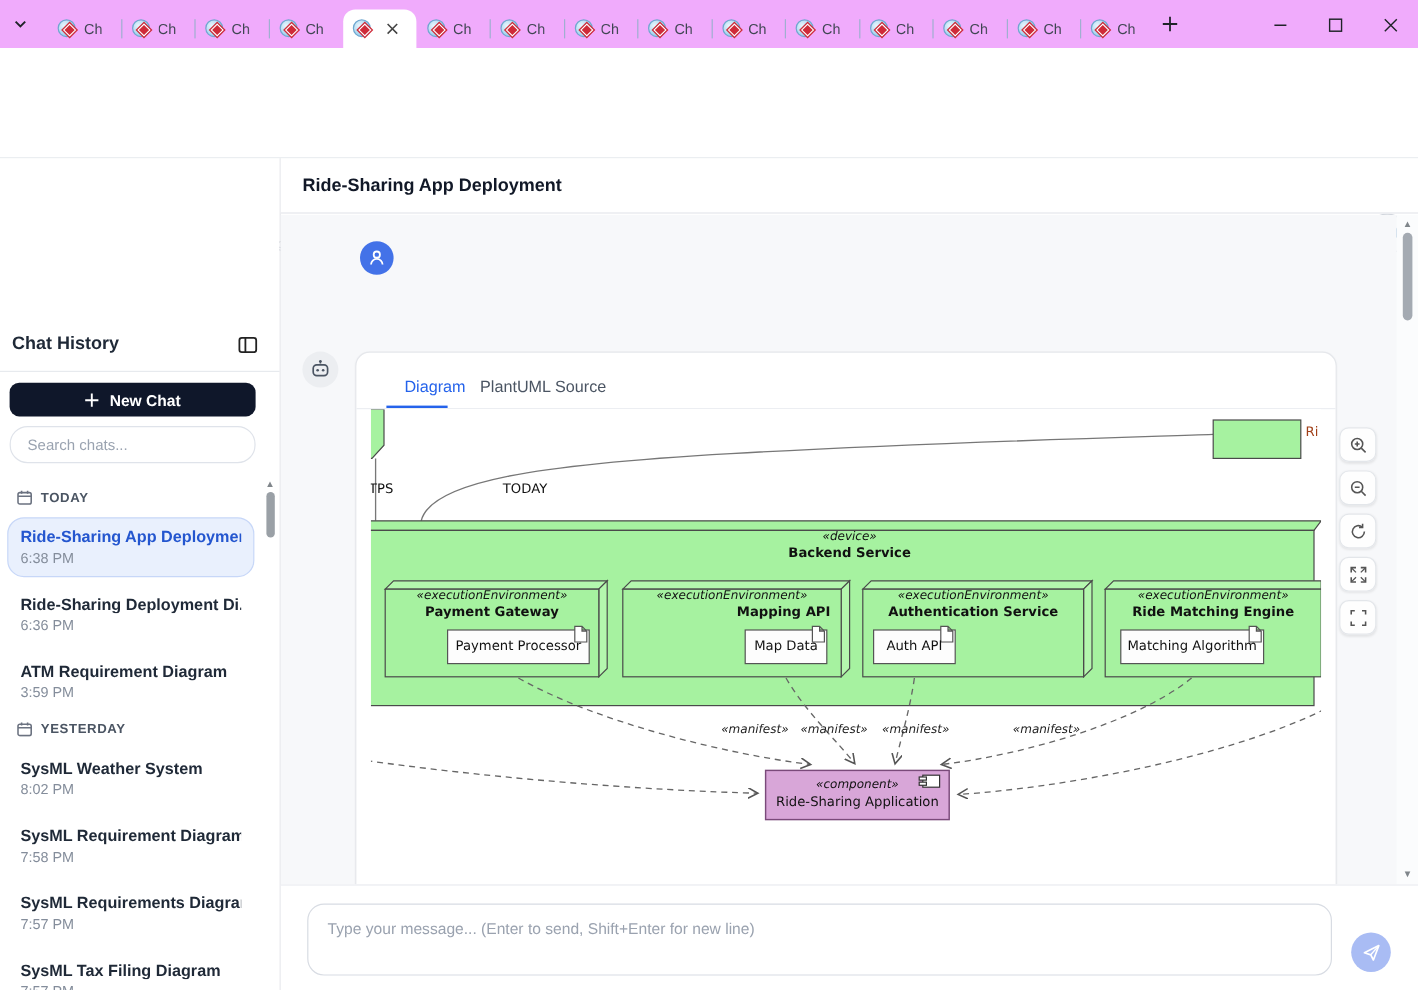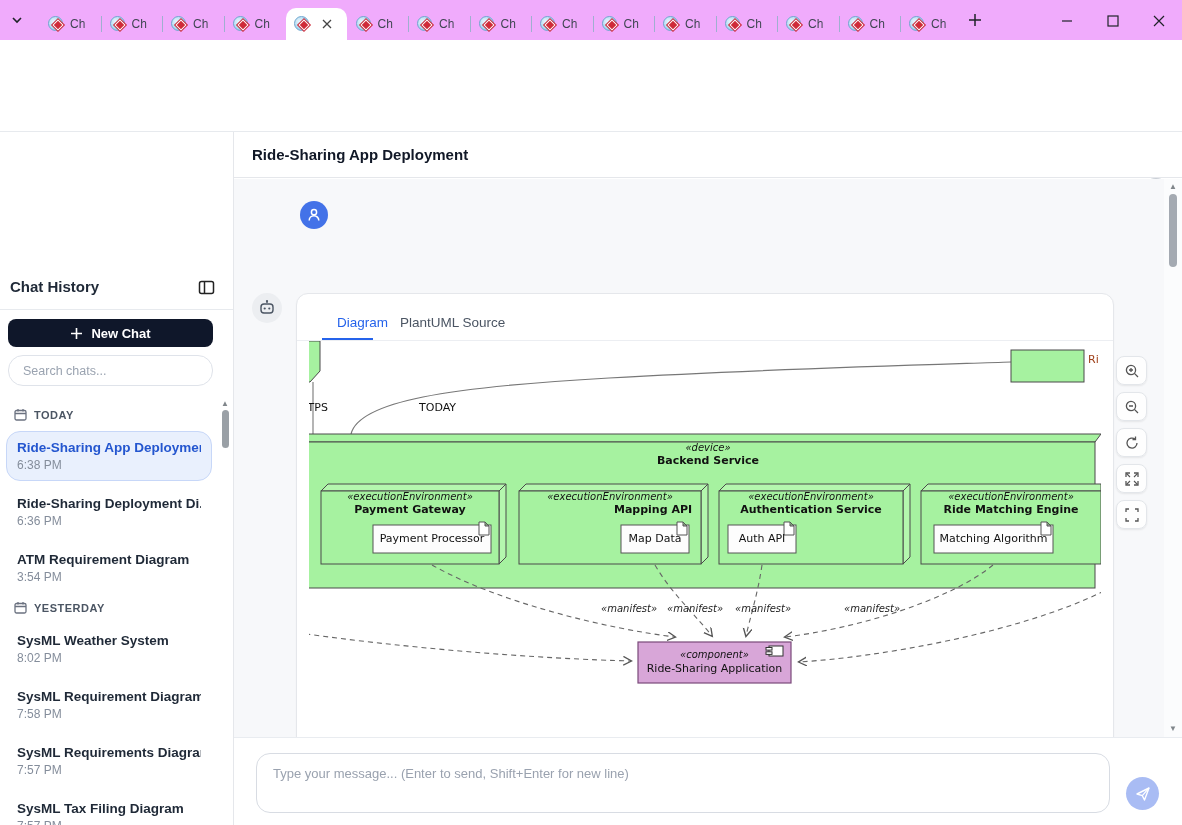--- a/index.html
+++ b/index.html
@@ -379,21 +379,21 @@
       <div class="chat-item sel">
         <div class="ci-title">Ride-Sharing App Deployment</div>
         <div class="ci-time">6:38 PM</div>
       </div>
       <div class="chat-item">
         <div class="ci-title">Ride-Sharing Deployment Di...</div>
         <div class="ci-time">6:36 PM</div>
       </div>
       <div class="chat-item">
         <div class="ci-title">ATM Requirement Diagram</div>
-        <div class="ci-time">3:54 PM</div>
+        <div class="ci-time">3:59 PM</div>
       </div>
       <div class="sec-label">
         <svg width="13" height="13" viewBox="0 0 13 13">
           <rect x="1" y="2.5" width="11" height="9.5" rx="1.5" fill="none" stroke="#6b7280" stroke-width="1.3"></rect>
           <path d="M1 5.5h11M4 1v2.5M9 1v2.5" stroke="#6b7280" stroke-width="1.3"></path>
         </svg>
         <span>YESTERDAY</span>
       </div>
       <div class="chat-item">
         <div class="ci-title">SysML Weather System</div>

